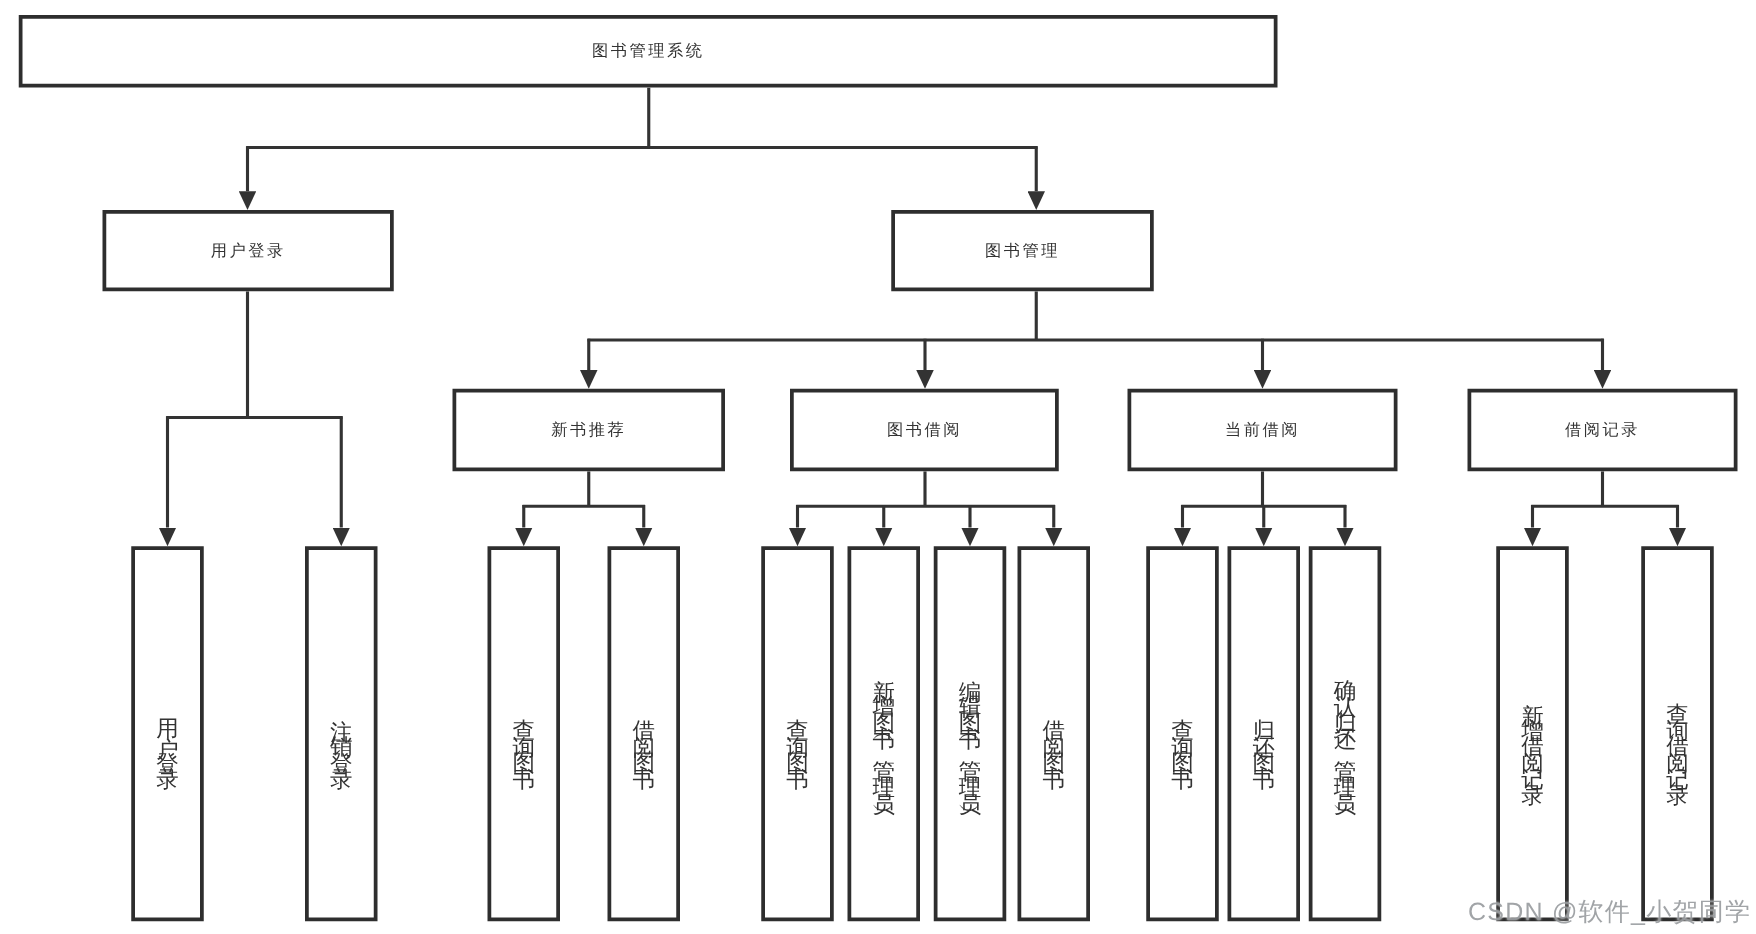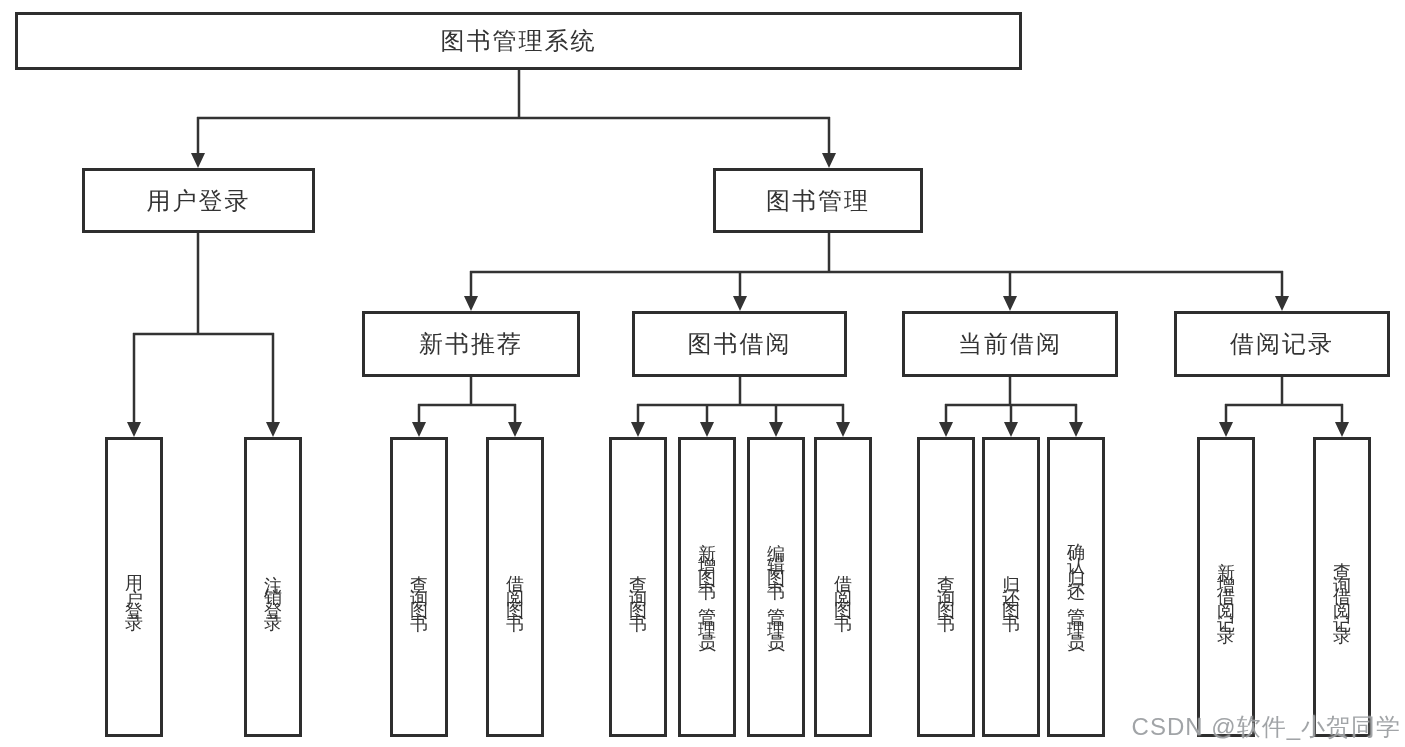--- a/index.html
+++ b/index.html
@@ -11,21 +11,21 @@
     color:#333333;
     overflow:hidden;
   }
   .connectors{position:absolute;left:0;top:0;width:1405px;height:747px;}
   .node{
     position:absolute;
     box-sizing:border-box;
     background:#ffffff;
     border:3px solid #2e2e2e;
     display:flex;align-items:center;justify-content:center;
-    font-size:24px;
+    font-size:13px;
     letter-spacing:2px;
     color:#333333;
     white-space:nowrap;
   }
   .leaf{
     position:absolute;
     box-sizing:border-box;
     background:#ffffff;
     border:3px solid #2e2e2e;
     top:437px;width:58px;height:300px;
@@ -35,21 +35,21 @@
   .leaf span{
     writing-mode:vertical-rl;
     text-orientation:mixed;
     letter-spacing:13px;
     line-height:1;
     white-space:nowrap;
   }
   .watermark{
     position:absolute;
     right:4px;bottom:4px;
-    font-size:24px;
+    font-size:20px;
     color:rgba(145,148,152,0.85);
     text-shadow:0 0 2px #ffffff;
     letter-spacing:1px;
   }
 </style>
 </head>
 <body>
 
 <div class="canvas">
 

